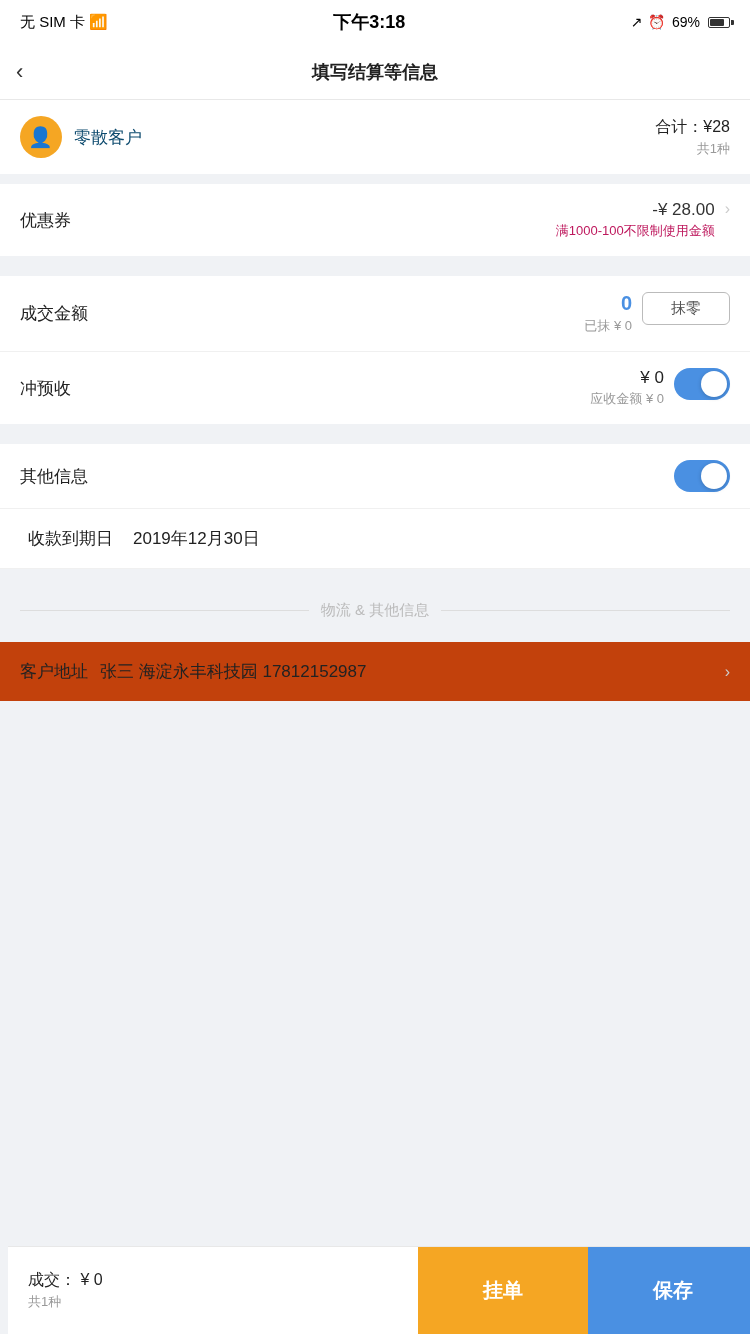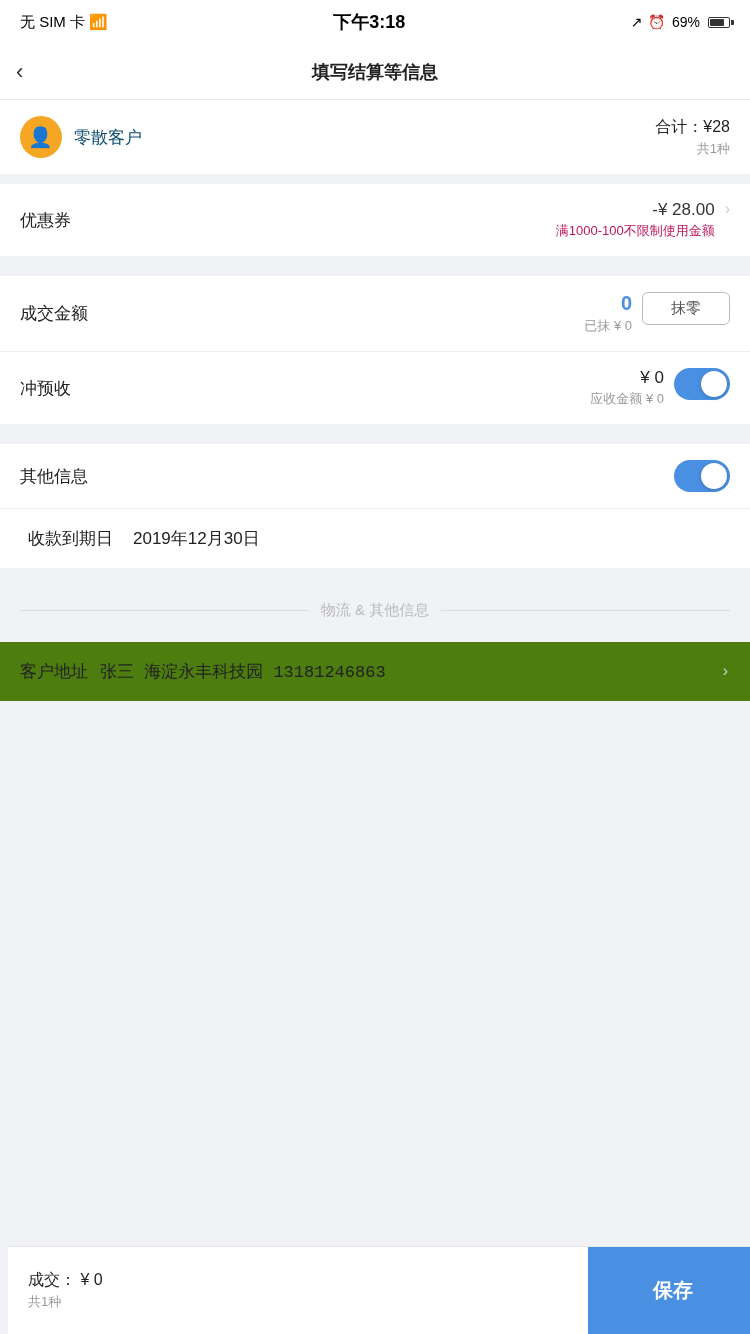--- a/index.html
+++ b/index.html
@@ -252,22 +252,21 @@
     .duedate-value {
       font-size: 17px;
       color: #222;
     }
 
     
     .addr-row {
       padding: 18px 20px;
       display: flex;
       align-items: center;
-      background: #4d7c0f;
-      font-family: Liberation Mono, monospace;
+      background: #c2410c;
     }
     .addr-label {
       font-size: 17px;
       color: #222;
       min-width: 80px;
     }
     .addr-value {
       font-size: 17px;
       color: #222;
       flex: 1;
@@ -426,29 +425,30 @@
     <div class="section-line">
       <span>物流 &amp; 其他信息</span>
     </div>
   </div>
 
   <div class="section-spacer"></div>
 
   <div class="card">
     <div class="addr-row">
       <span class="addr-label">客户地址</span>
-      <span class="addr-value">张三 海淀永丰科技园 13181246863</span>
+      <span class="addr-value">张三 海淀永丰科技园 17812152987</span>
       <span class="chevron">›</span>
     </div>
   </div>
 
 </div>
 
 <div class="bottom-bar">
   <div class="bottom-info">
     <div class="bottom-info-label">
       <span>成交：</span>
       <span>¥ 0</span>
     </div>
     <div class="bottom-info-sub">共1种</div>
   </div>
+  <button class="bottom-btn btn-hang">挂单</button>
   <button class="bottom-btn btn-save">保存</button>
 </div>
 
 </body></html>

